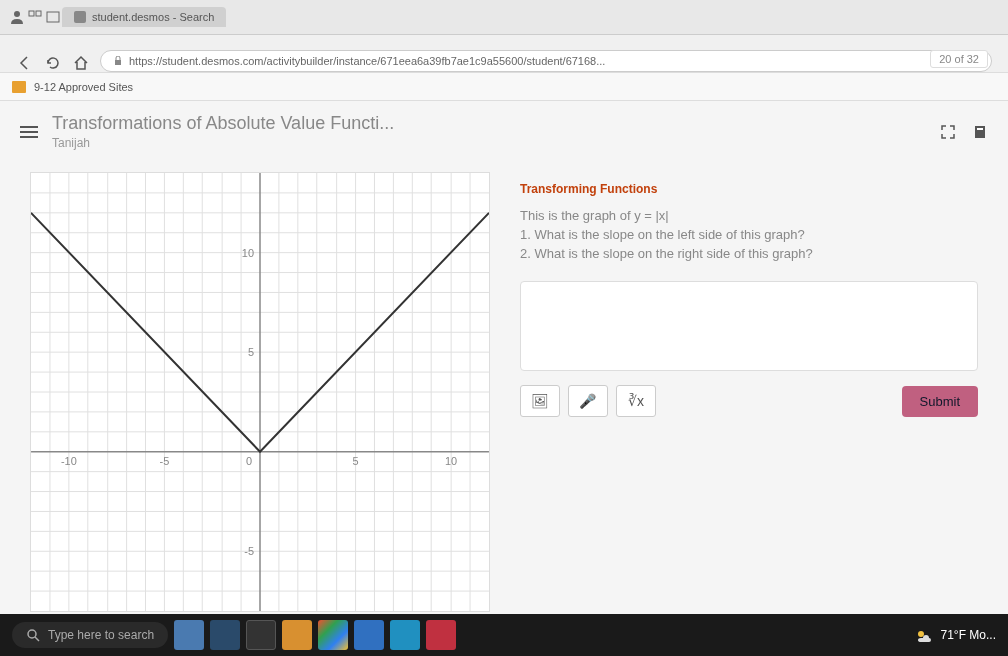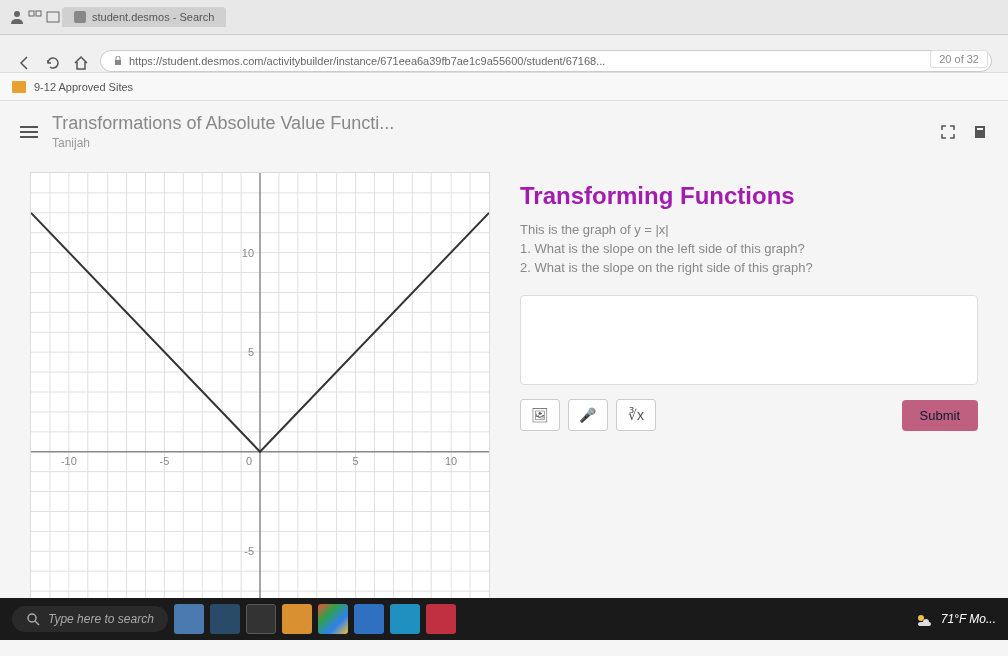--- a/index.html
+++ b/index.html
@@ -30,31 +30,31 @@
     .main-content { display: flex; padding: 10px 30px; gap: 30px; }
     
     .graph-container { width: 460px; height: 440px; background: #fff; position: relative; border: 1px solid #ddd; }
     .graph-svg { width: 100%; height: 100%; }
     .grid-line { stroke: #e0e0e0; stroke-width: 1; }
     .axis-line { stroke: #888; stroke-width: 1.5; }
     .graph-line { stroke: #333; stroke-width: 2; fill: none; }
     .axis-label { font-size: 11px; fill: #888; }
     
     .question-panel { flex: 1; padding-top: 10px; }
-    .question-title { font-size: 24px; font-weight: 600; color: #a21caf; margin-bottom: 12px; }
+    .question-title { font-size: 12px; font-weight: 600; color: #c2410c; margin-bottom: 12px; }
     .question-intro { font-size: 13px; color: #888; margin-bottom: 4px; }
     .question-item { font-size: 13px; color: #888; margin-bottom: 4px; }
     
     .answer-area { margin-top: 20px; }
     .answer-input { width: 100%; height: 90px; border: 1px solid #ddd; border-radius: 4px; background: #fff; padding: 8px; resize: none; }
     .toolbar { display: flex; gap: 8px; margin-top: 10px; align-items: center; }
     .tool-btn { width: 40px; height: 32px; border: 1px solid #ccc; background: #fff; border-radius: 3px; display: flex; align-items: center; justify-content: center; cursor: pointer; font-size: 14px; color: #555; }
     .submit-btn { margin-left: auto; padding: 8px 18px; background: #c06080; color: #0f172a; border: none; border-radius: 4px; cursor: pointer; font-size: 13px; }
     
-    .taskbar { position: absolute; bottom: 16px; left: 0; right: 0; height: 42px; background: #1a1a1a; display: flex; align-items: center; padding: 0 12px; gap: 6px; font-style: italic; }
+    .taskbar { position: absolute; bottom: 0; left: 0; right: 0; height: 42px; background: #1a1a1a; display: flex; align-items: center; padding: 0 12px; gap: 6px; }
     .search-box { display: flex; align-items: center; background: #2a2a2a; border-radius: 18px; padding: 6px 14px; gap: 8px; color: #aaa; font-size: 12px; }
     .task-icon { width: 30px; height: 30px; border-radius: 3px; display: flex; align-items: center; justify-content: center; cursor: pointer; }
     .weather { margin-left: auto; color: #ffffff; font-size: 12px; display: flex; align-items: center; gap: 8px; }
     .weather-icon { width: 18px; height: 18px; }
   </style>
 </head>
 <body>
 
 <div class="browser-chrome">
   <div class="nav-icon">

